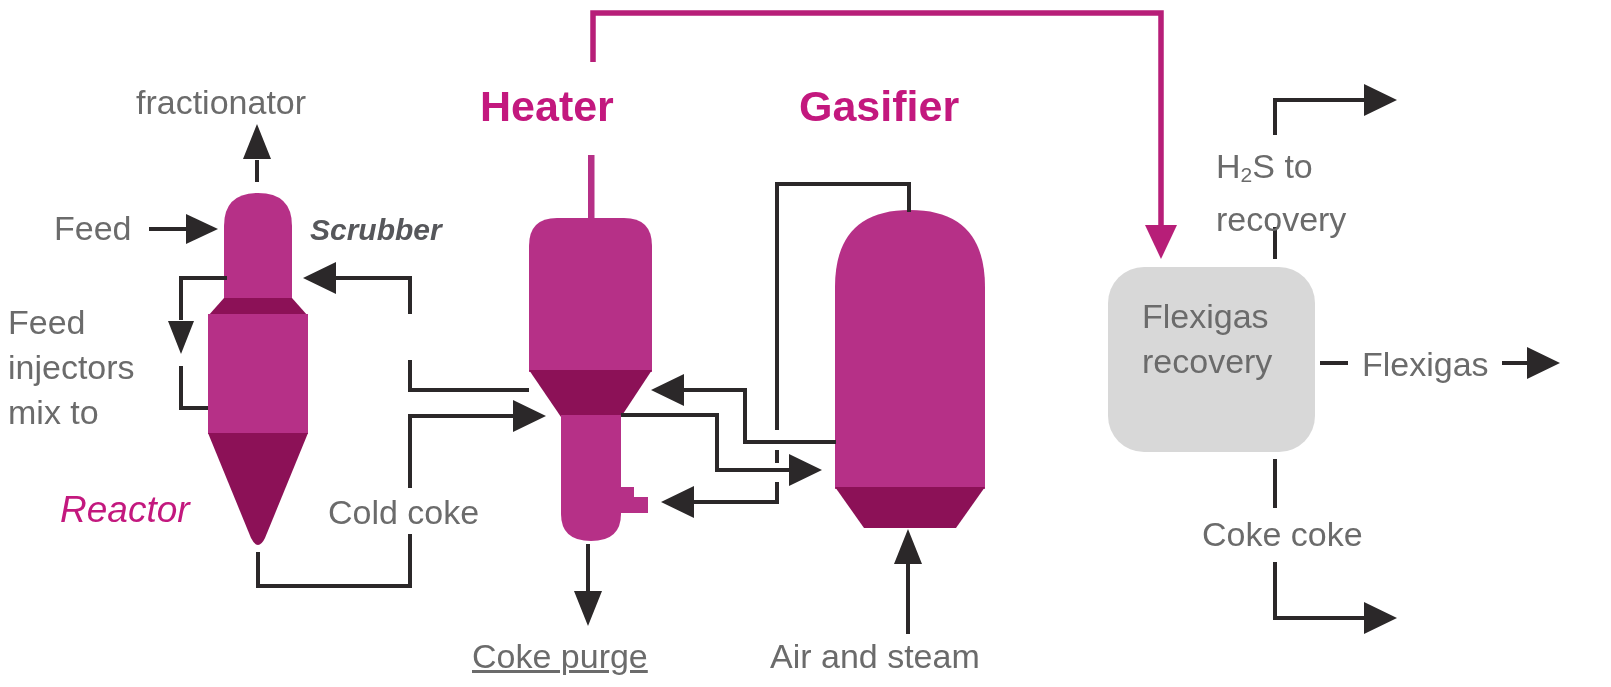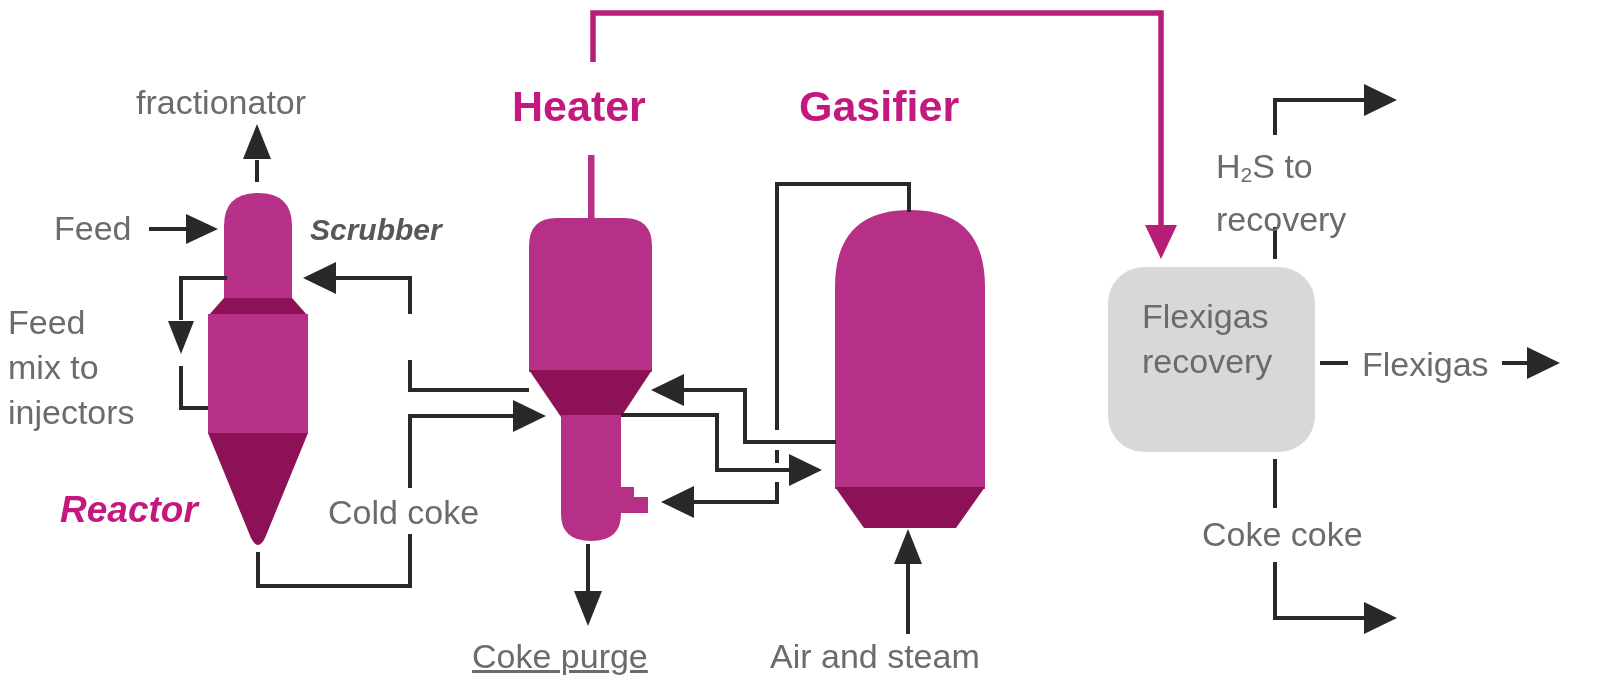--- a/index.html
+++ b/index.html
@@ -13,21 +13,21 @@
   #flow-svg{position:absolute;left:0;top:0;}
   .fill-vessel{fill:var(--vessel);}
   .fill-dark{fill:var(--vessel-dark);}
   .fill-box{fill:var(--box-fill);}
   .stroke-flow{stroke:var(--flow-line);stroke-width:4;fill:none;}
   .fill-flow{fill:var(--flow-line);stroke:none;}
   .stroke-magenta{stroke:var(--magenta-line);stroke-width:5.5;fill:none;}
   .fill-magenta{fill:var(--magenta-line);stroke:none;}
   .lbl{position:absolute;color:var(--label-grey);font-size:34px;line-height:44px;white-space:nowrap;}
   .lbl-dark{color:var(--label-dark);font-weight:bold;font-style:italic;font-size:30px;}
-  .lbl-accent{color:var(--accent-magenta);font-weight:bold;font-style:italic;font-size:37px;}
+  .lbl-accent{color:var(--accent-magenta);font-weight:normal;font-style:italic;font-size:37px;}
   .lbl-title{color:var(--accent-magenta);font-weight:bold;font-size:43px;font-style:normal;}
   .sub{font-size:0.62em;vertical-align:-0.18em;}
 </style>
 </head>
 <body>
 
 <div id="stage">
 
   <svg id="flow-svg" width="1611" height="687" viewBox="0 0 1611 687">
 
@@ -133,30 +133,30 @@
   </svg>
 
   <div class="lbl" style="left:136px;top:80px;">fractionator</div>
 
   <div class="lbl" style="left:54px;top:206px;">Feed</div>
 
   <div class="lbl lbl-dark" style="left:310px;top:208px;">Scrubber</div>
 
   <div class="lbl" style="left:8px;top:300px;line-height:45px;">
     <div>Feed</div>
+    <div>injectors</div>
     <div>mix to</div>
-    <div>injectors</div>
   </div>
 
 
   <div class="lbl" style="left:328px;top:490px;">Cold coke</div>
 
   <div class="lbl lbl-accent" style="left:60px;top:488px;">Reactor</div>
 
-  <div class="lbl lbl-title" style="left:512px;top:84px;">Heater</div>
+  <div class="lbl lbl-title" style="left:480px;top:84px;">Heater</div>
 
   <div class="lbl lbl-title" style="left:799px;top:84px;">Gasifier</div>
 
   <div class="lbl" style="left:472px;top:634px;text-decoration:underline;">Coke purge</div>
 
   <div class="lbl" style="left:770px;top:634px;">Air and steam</div>
 
   <div class="lbl" style="left:1216px;top:144px;">
     <div><span>H</span><span class="sub">2</span><span>S to</span></div>
     <div>recovery</div>

